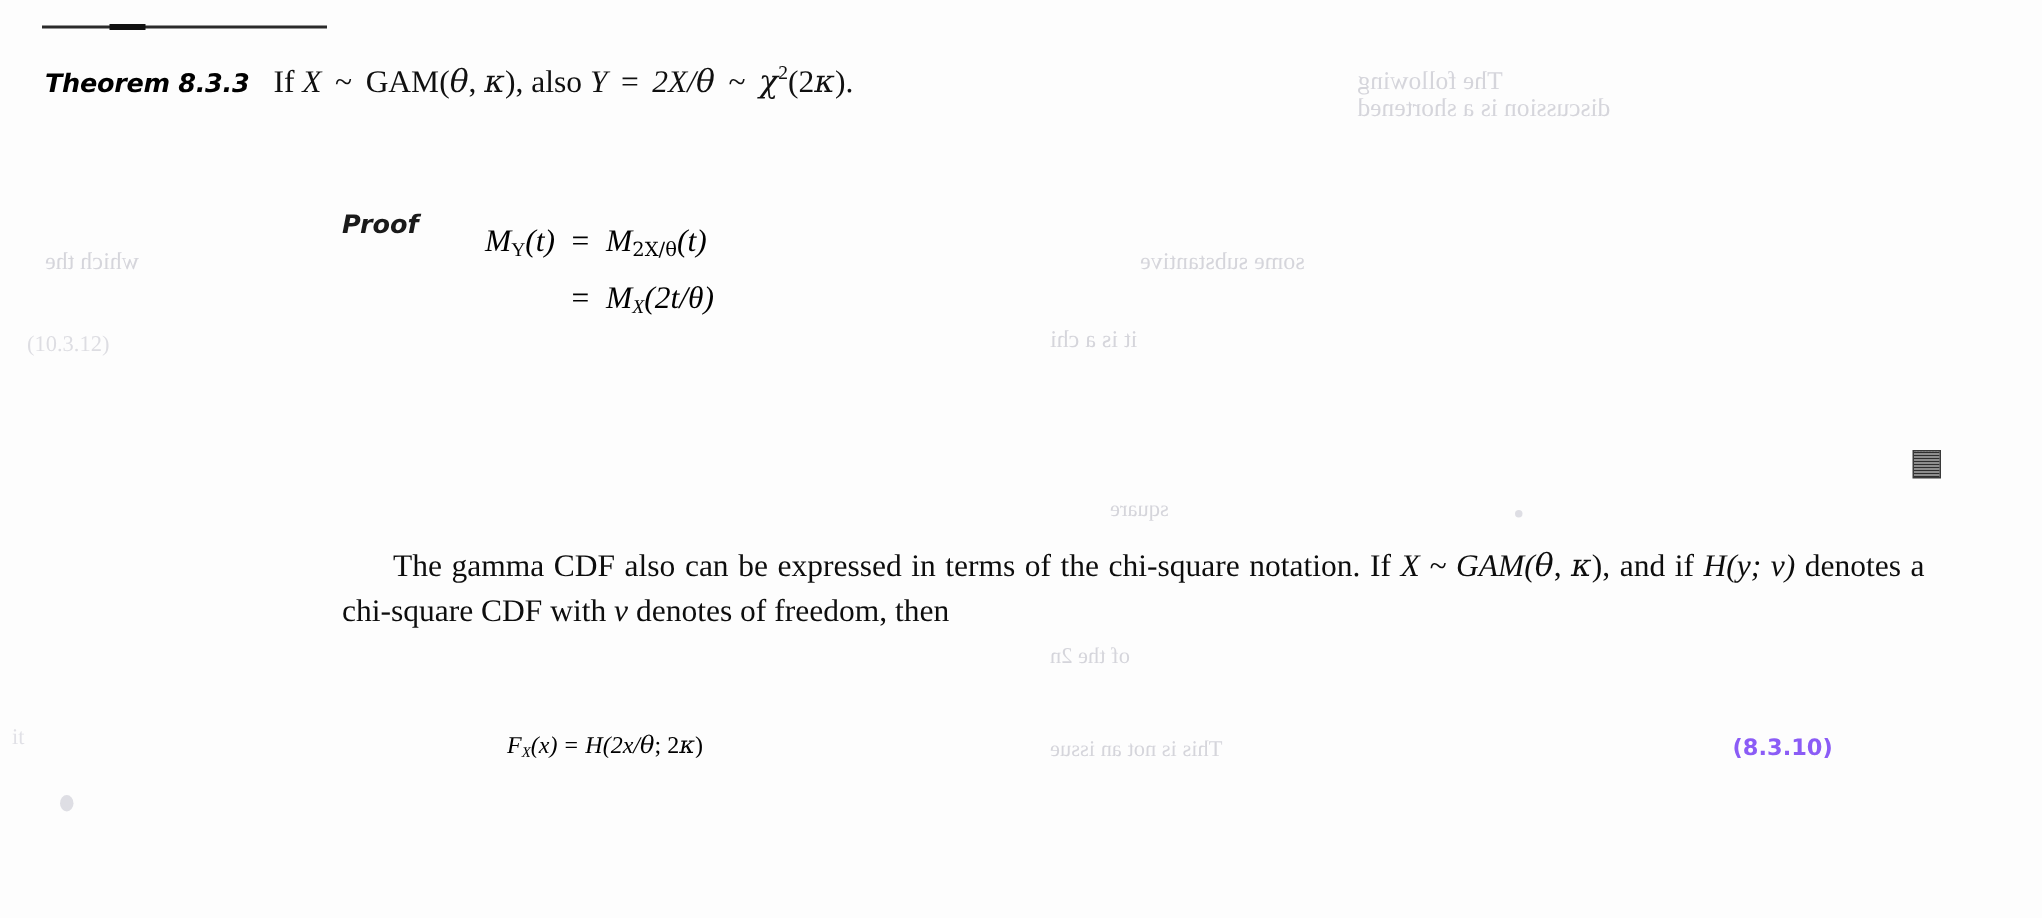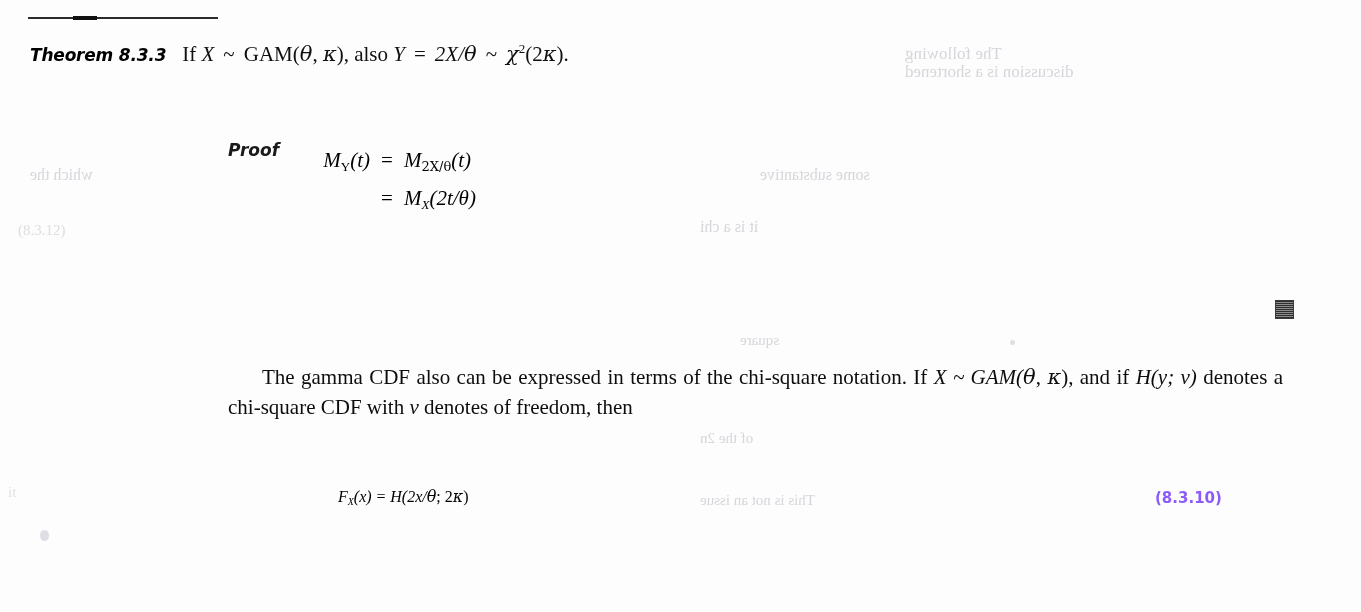--- a/index.html
+++ b/index.html
@@ -203,21 +203,21 @@
 <body>
 
 <div class="page">
 
   <div class="top-rule"></div>
 
   <div class="ghost g1">The following</div>
   <div class="ghost g2">discussion is a shortened</div>
   <div class="ghost g3">some substantive</div>
   <div class="ghost g4">which the</div>
-  <div class="ghost g5">(8.3.12)</div>
+  <div class="ghost g5">(10.3.12)</div>
   <div class="ghost g6">it is a chi</div>
   <div class="ghost g7">square</div>
   <div class="ghost g8">of the 2n</div>
   <div class="ghost g9">This is not an issue</div>
   <div class="ghost g10">it</div>
 
   <div class="speck" style="left:40px;  top:530px; width:9px; height:11px;"></div>
   <div class="speck" style="left:1010px;top:340px; width:5px; height:5px;"></div>
 
   <div class="theorem-line">

